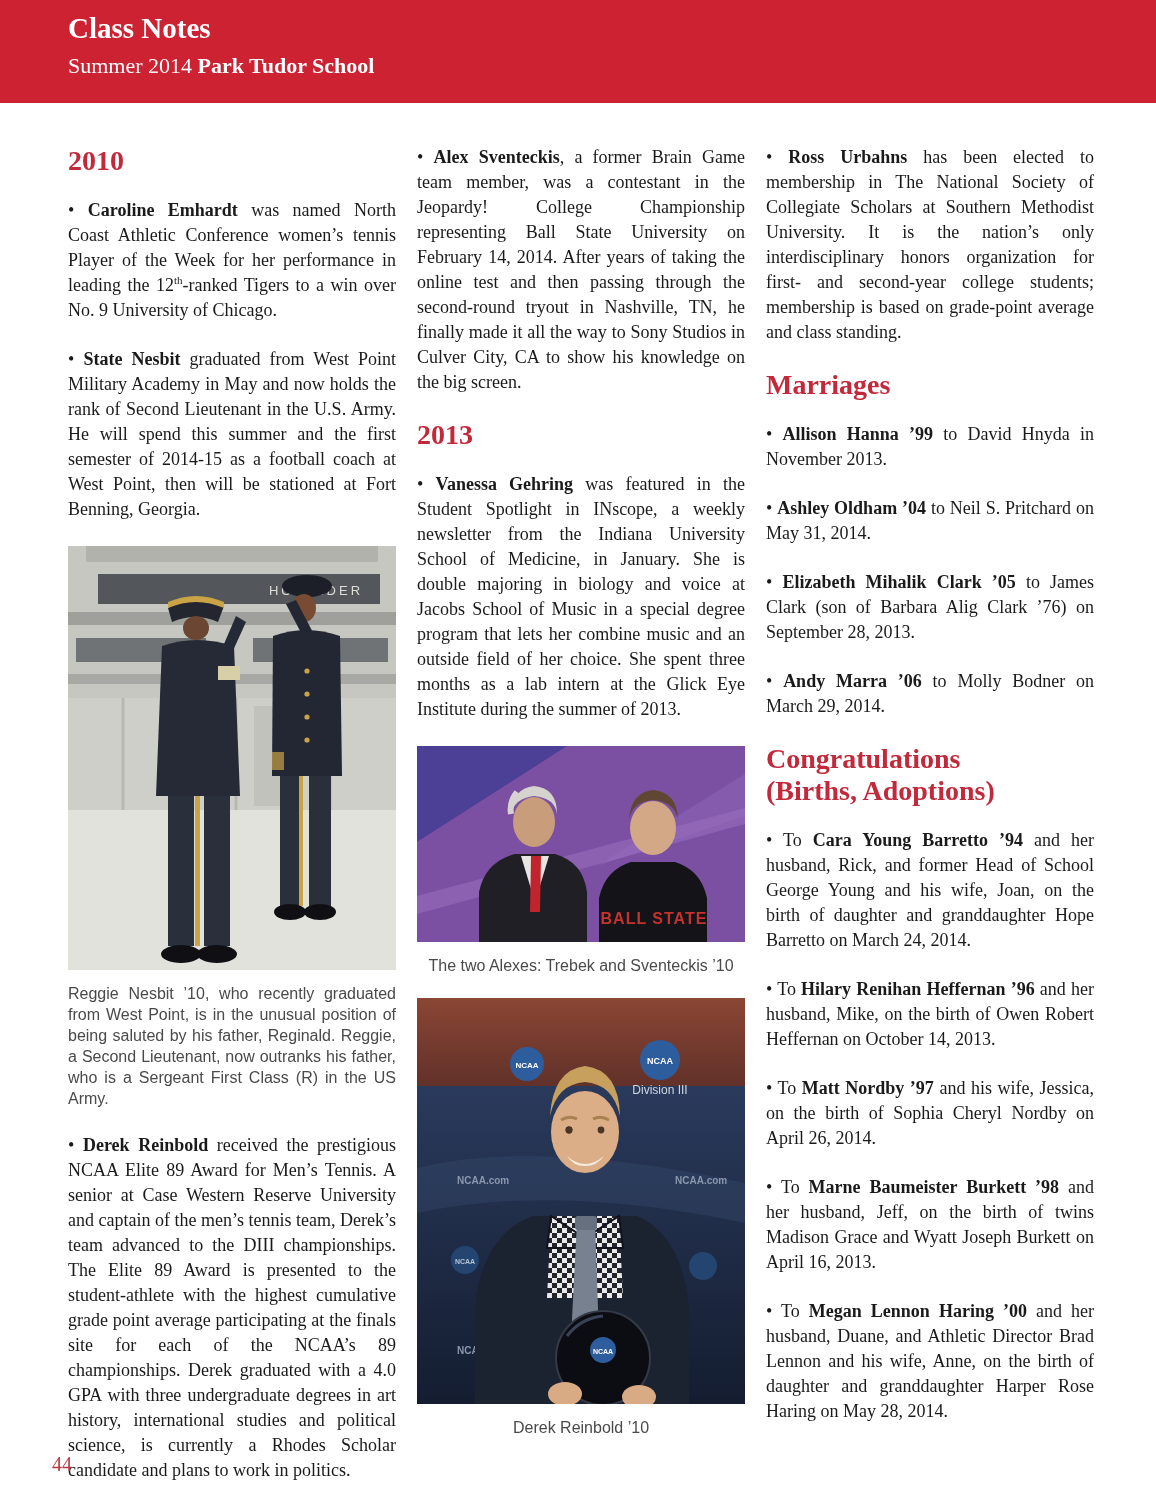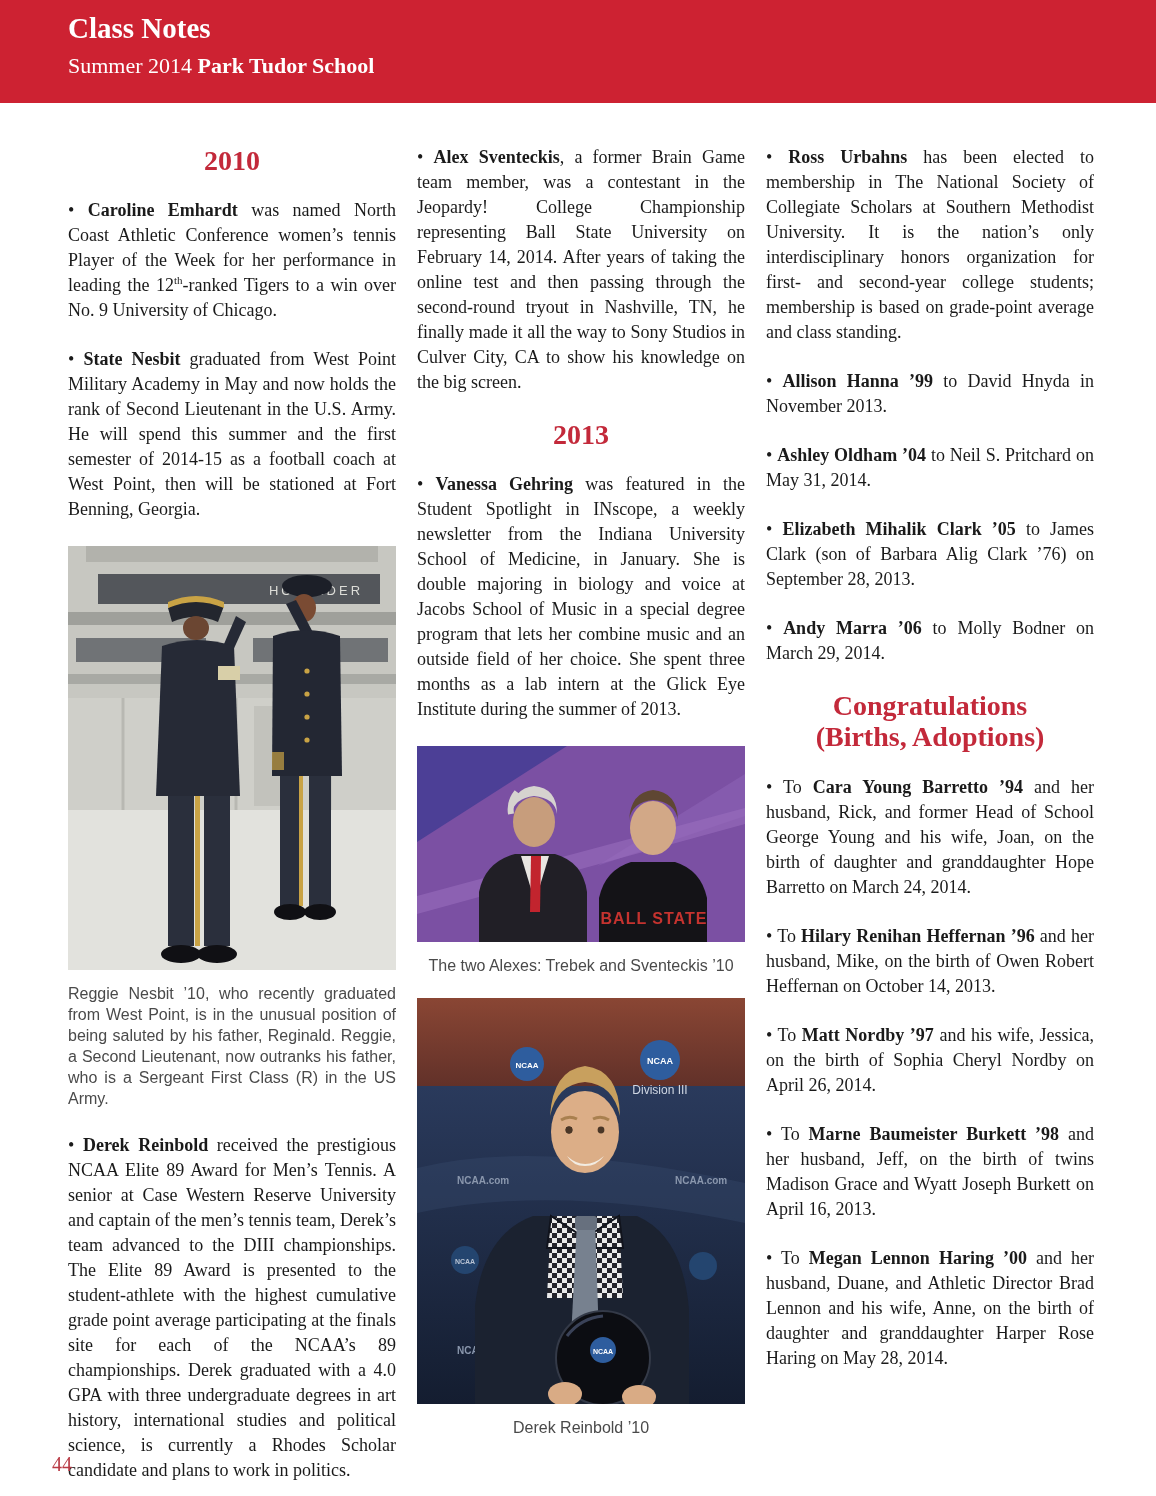--- a/index.html
+++ b/index.html
@@ -6,21 +6,21 @@
   .page{width:1156px;height:1496px;background:#ffffff;position:relative;overflow:hidden;
         font-family:"Liberation Serif","DejaVu Serif",serif;color:#1a1a1a;margin:0 auto;}
   
   .banner{height:103px;background:#cd2232;color:#fff;box-sizing:border-box;padding:11px 0 0 68px;}
   .banner-title{font-size:29px;font-weight:bold;margin:0;line-height:1.2;}
   .banner-sub{font-size:22px;margin-top:7px;line-height:1.2;}
   .banner-sub .b{font-weight:bold;}
   
   .columns{display:flex;gap:21px;padding:42px 66px 0 68px;align-items:flex-start;}
   .col{width:328px;flex:0 0 328px;}
-  h2.red-head{color:#c3293a;font-size:28px;font-weight:bold;margin:0 0 22px;line-height:1.12;text-align:center;}
+  h2.red-head{color:#c3293a;font-size:28px;font-weight:bold;margin:0 0 22px;line-height:1.12;}
   h2.mt{margin-top:6px;}
   .note{font-size:18px;line-height:25px;text-align:justify;margin:0 0 24px;}
   .note b{font-weight:bold;}
   .note sup{font-size:11px;line-height:0;vertical-align:super;}
   figure{margin:0;}
   .photo{display:block;width:328px;}
   .caption{font-family:"Liberation Sans","DejaVu Sans",sans-serif;font-size:16px;line-height:21px;
            color:#4a4a4a;text-align:justify;margin:13px 0 24px;}
   .caption.short{text-align:center;margin-bottom:20px;}
   .fig-jeopardy{margin-top:16px;}
@@ -192,20 +192,21 @@
             <ellipse cx="222" cy="399" rx="17" ry="12" fill="#d9ab85"></ellipse>
           </g>
         </svg>
         <figcaption class="caption short">Derek Reinbold ’10</figcaption>
       </figure>
     </div>
 
     <div class="col">
       <p class="note"><span>• </span><b>Ross Urbahns</b><span> has been elected to membership in The National Society of Collegiate Scholars at Southern Methodist University. It is the nation’s only interdisciplinary honors organization for first- and second-year college students; membership is based on grade-point average and class standing.</span></p>
 
+      <h2 class="red-head mt">Marriages</h2>
 
       <p class="note"><span>• </span><b>Allison Hanna ’99</b><span> to David Hnyda in November 2013.</span></p>
       <p class="note"><span>• </span><b>Ashley Oldham ’04</b><span> to Neil S. Pritchard on May 31, 2014.</span></p>
       <p class="note"><span>• </span><b>Elizabeth Mihalik Clark ’05</b><span> to James Clark (son of Barbara Alig Clark ’76) on September 28, 2013.</span></p>
       <p class="note"><span>• </span><b>Andy Marra ’06</b><span> to Molly Bodner on March 29, 2014.</span></p>
 
       <h2 class="red-head mt"><span>Congratulations</span><br><span>(Births, Adoptions)</span></h2>
 
       <p class="note"><span>• To </span><b>Cara Young Barretto ’94</b><span> and her husband, Rick, and former Head of School George Young and his wife, Joan, on the birth of daughter and granddaughter Hope Barretto on March 24, 2014.</span></p>
       <p class="note"><span>• To </span><b>Hilary Renihan Heffernan ’96</b><span> and her husband, Mike, on the birth of Owen Robert Heffernan on October 14, 2013.</span></p>

